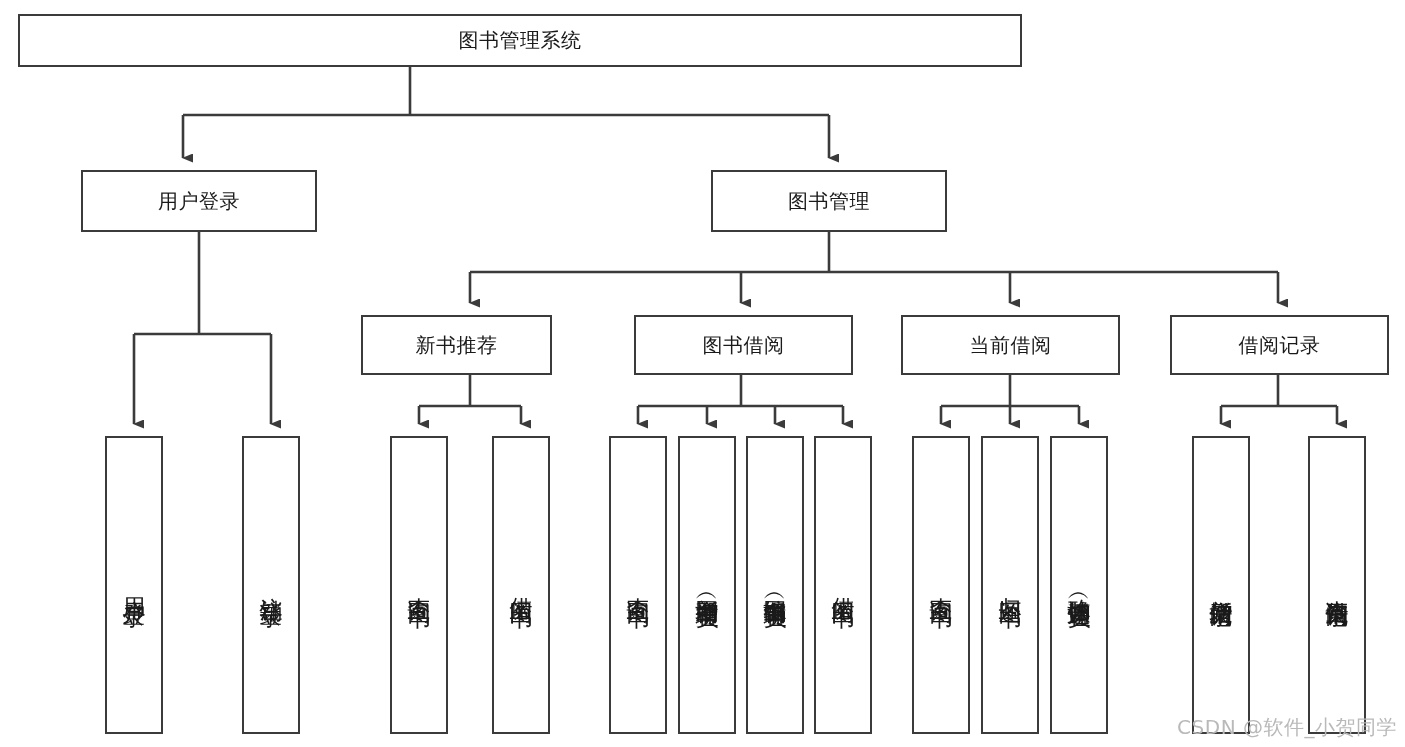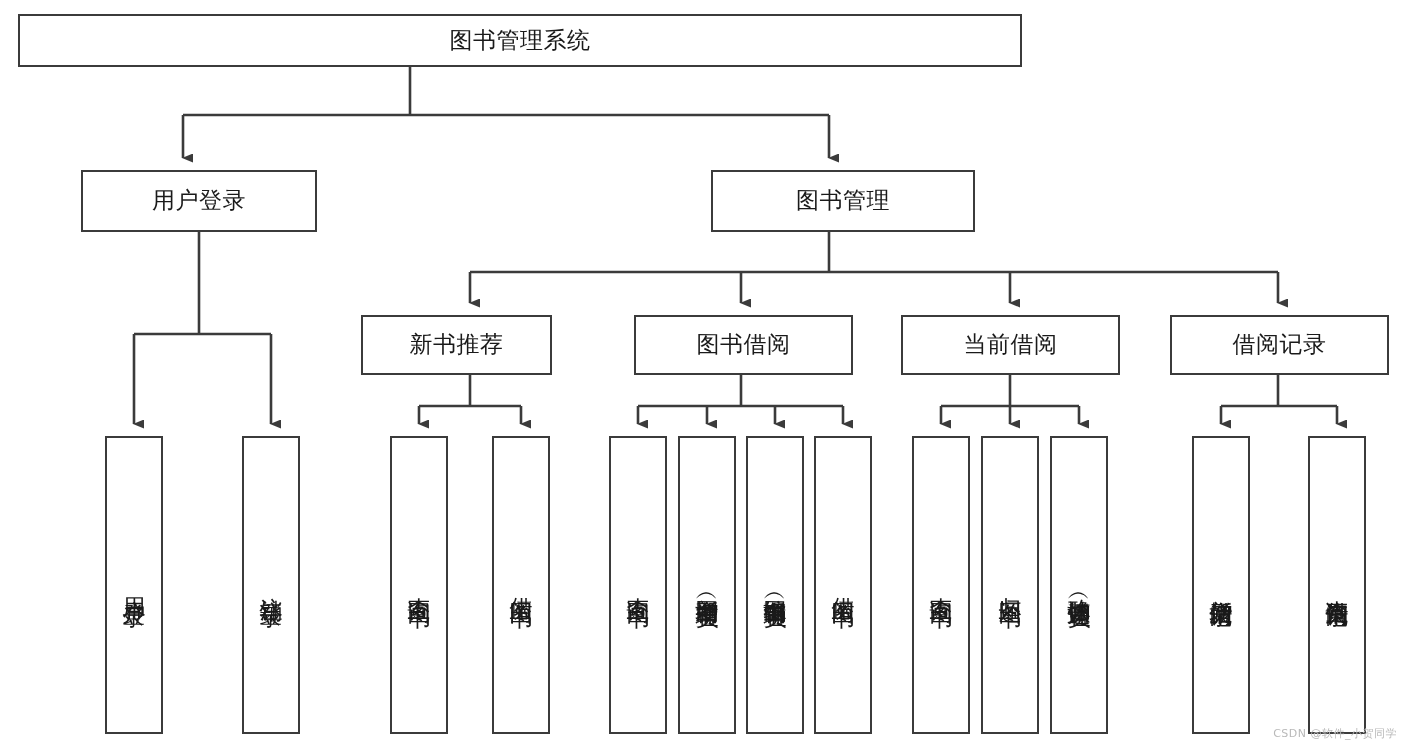--- a/index.html
+++ b/index.html
@@ -37,42 +37,42 @@
     justify-content: center;
     overflow: hidden;
   }
   .node-label {
     color: #1a1a1a;
     text-align: center;
     line-height: 1.12;
     white-space: pre;
   }
   .node-horizontal .node-label {
-    font-size: 23px;
+    font-size: 20px;
     letter-spacing: 0.5px;
   }
   .node-vertical {
     align-items: center;
     justify-content: center;
   }
   .node-vertical .node-label {
     writing-mode: vertical-rl;
     text-orientation: upright;
     font-size: 23px;
     letter-spacing: 3px;
     line-height: 1;
   }
   .node-vertical.tight .node-label {
     letter-spacing: 1px;
   }
   .watermark {
     position: absolute;
     right: 8px;
     bottom: 6px;
-    font-size: 11px;
+    font-size: 20px;
     color: #b9b9b9;
     letter-spacing: 0.5px;
     white-space: nowrap;
     pointer-events: none;
   }
 </style>
 </head>
 <body>
 
 <div id="diagram-root">
@@ -128,21 +128,21 @@
   </svg>
 
   <div class="node-box node-horizontal" style="left:18px; top:14px; width:1004px; height:53px;">
     <span class="node-label">图书管理系统</span>
   </div>
 
   <div class="node-box node-horizontal" style="left:81px; top:170px; width:236px; height:62px;">
     <span class="node-label">用户登录</span>
   </div>
 
-  <div class="node-box node-horizontal" style="left:711px; top:170px; width:264px; height:62px;">
+  <div class="node-box node-horizontal" style="left:711px; top:170px; width:236px; height:62px;">
     <span class="node-label">图书管理</span>
   </div>
 
   <div class="node-box node-horizontal" style="left:361px; top:315px; width:191px; height:60px;">
     <span class="node-label">新书推荐</span>
   </div>
 
   <div class="node-box node-horizontal" style="left:634px; top:315px; width:219px; height:60px;align-items:center;">
     <span class="node-label">图书借阅</span>
   </div>

